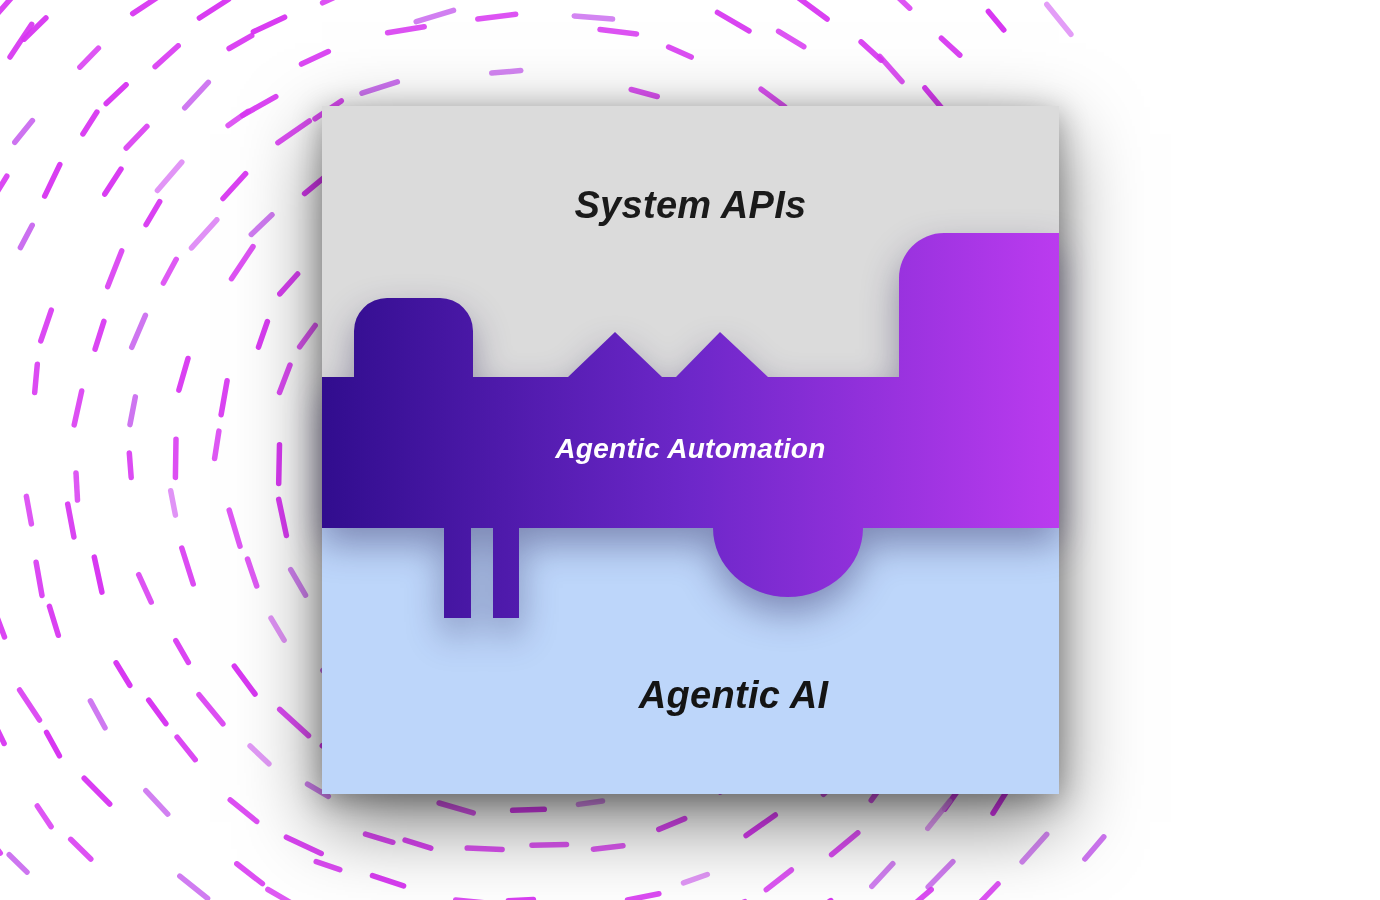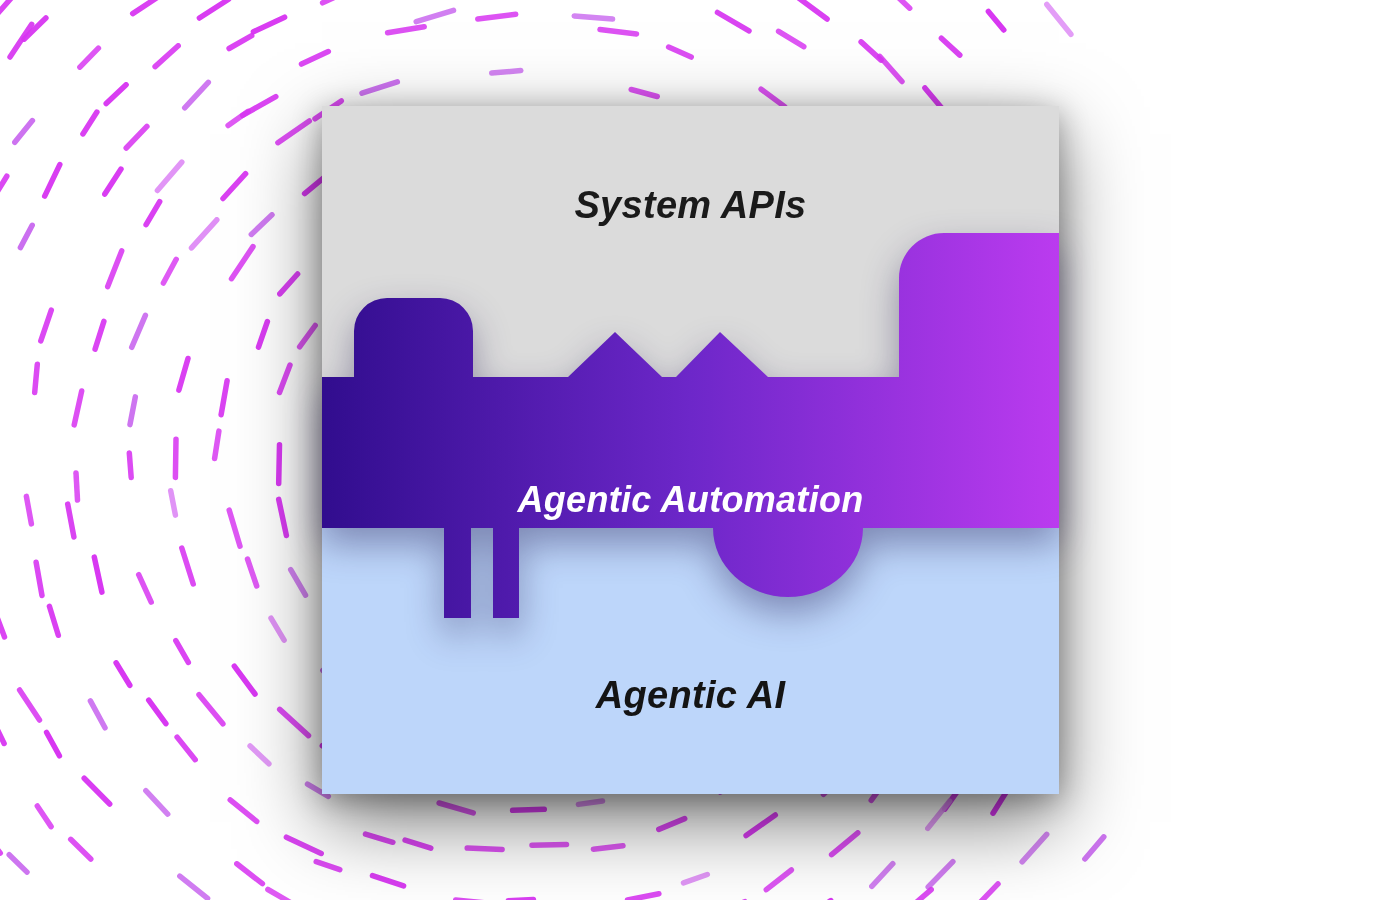--- a/index.html
+++ b/index.html
@@ -19,21 +19,21 @@
   .layer-bottom{top:422px;bottom:0;}
   .band-svg{
     position:absolute;left:0;top:0;width:737px;height:688px;
     filter:drop-shadow(0 16px 18px rgba(24,12,70,.38));
   }
   .label{
     position:absolute;left:0;width:100%;text-align:center;
     font-weight:700;letter-spacing:.3px;white-space:nowrap;line-height:1;
   }
   .label-apis{top:80px;font-size:38px;}
-  .label-band{top:329px;font-size:36px;margin-top:47px;}
+  .label-band{top:329px;font-size:28px;}
   .label-ai{top:570px;font-size:38px;}
 </style>
 </head>
 <body>
 
 <div class="stage">
 
   <svg class="swirl" id="swirl" viewBox="0 0 1380 900">
       <line x1="747.8" y1="381.8" x2="755.1" y2="419.0" stroke="#d836f2" stroke-width="5.5" stroke-linecap="round" opacity="0.89"></line>
       <line x1="761.7" y1="466.5" x2="760.4" y2="492.5" stroke="#d836f2" stroke-width="5.5" stroke-linecap="round" opacity="0.89"></line>
@@ -280,15 +280,15 @@
         H577 V172 A45 45 0 0 1 622 127 H737
         V422
         H541 A75 69 0 0 1 391 422
         H197 V512 H171 V422
         H149 V512 H122 V422
         H0 Z"></path>
     </svg>
 
     <div class="label label-apis" style="color: rgb(26, 26, 26);">System APIs</div>
     <div class="label label-band" style="color: rgb(255, 255, 255);">Agentic Automation</div>
-    <div class="label label-ai" style="color: rgb(20, 20, 20);">Agentic AI</div>
+    <div class="label label-ai" style="color: rgb(20, 20, 20); margin-left: 43px;">Agentic AI</div>
   </div>
 </div>
 
 </body></html>

